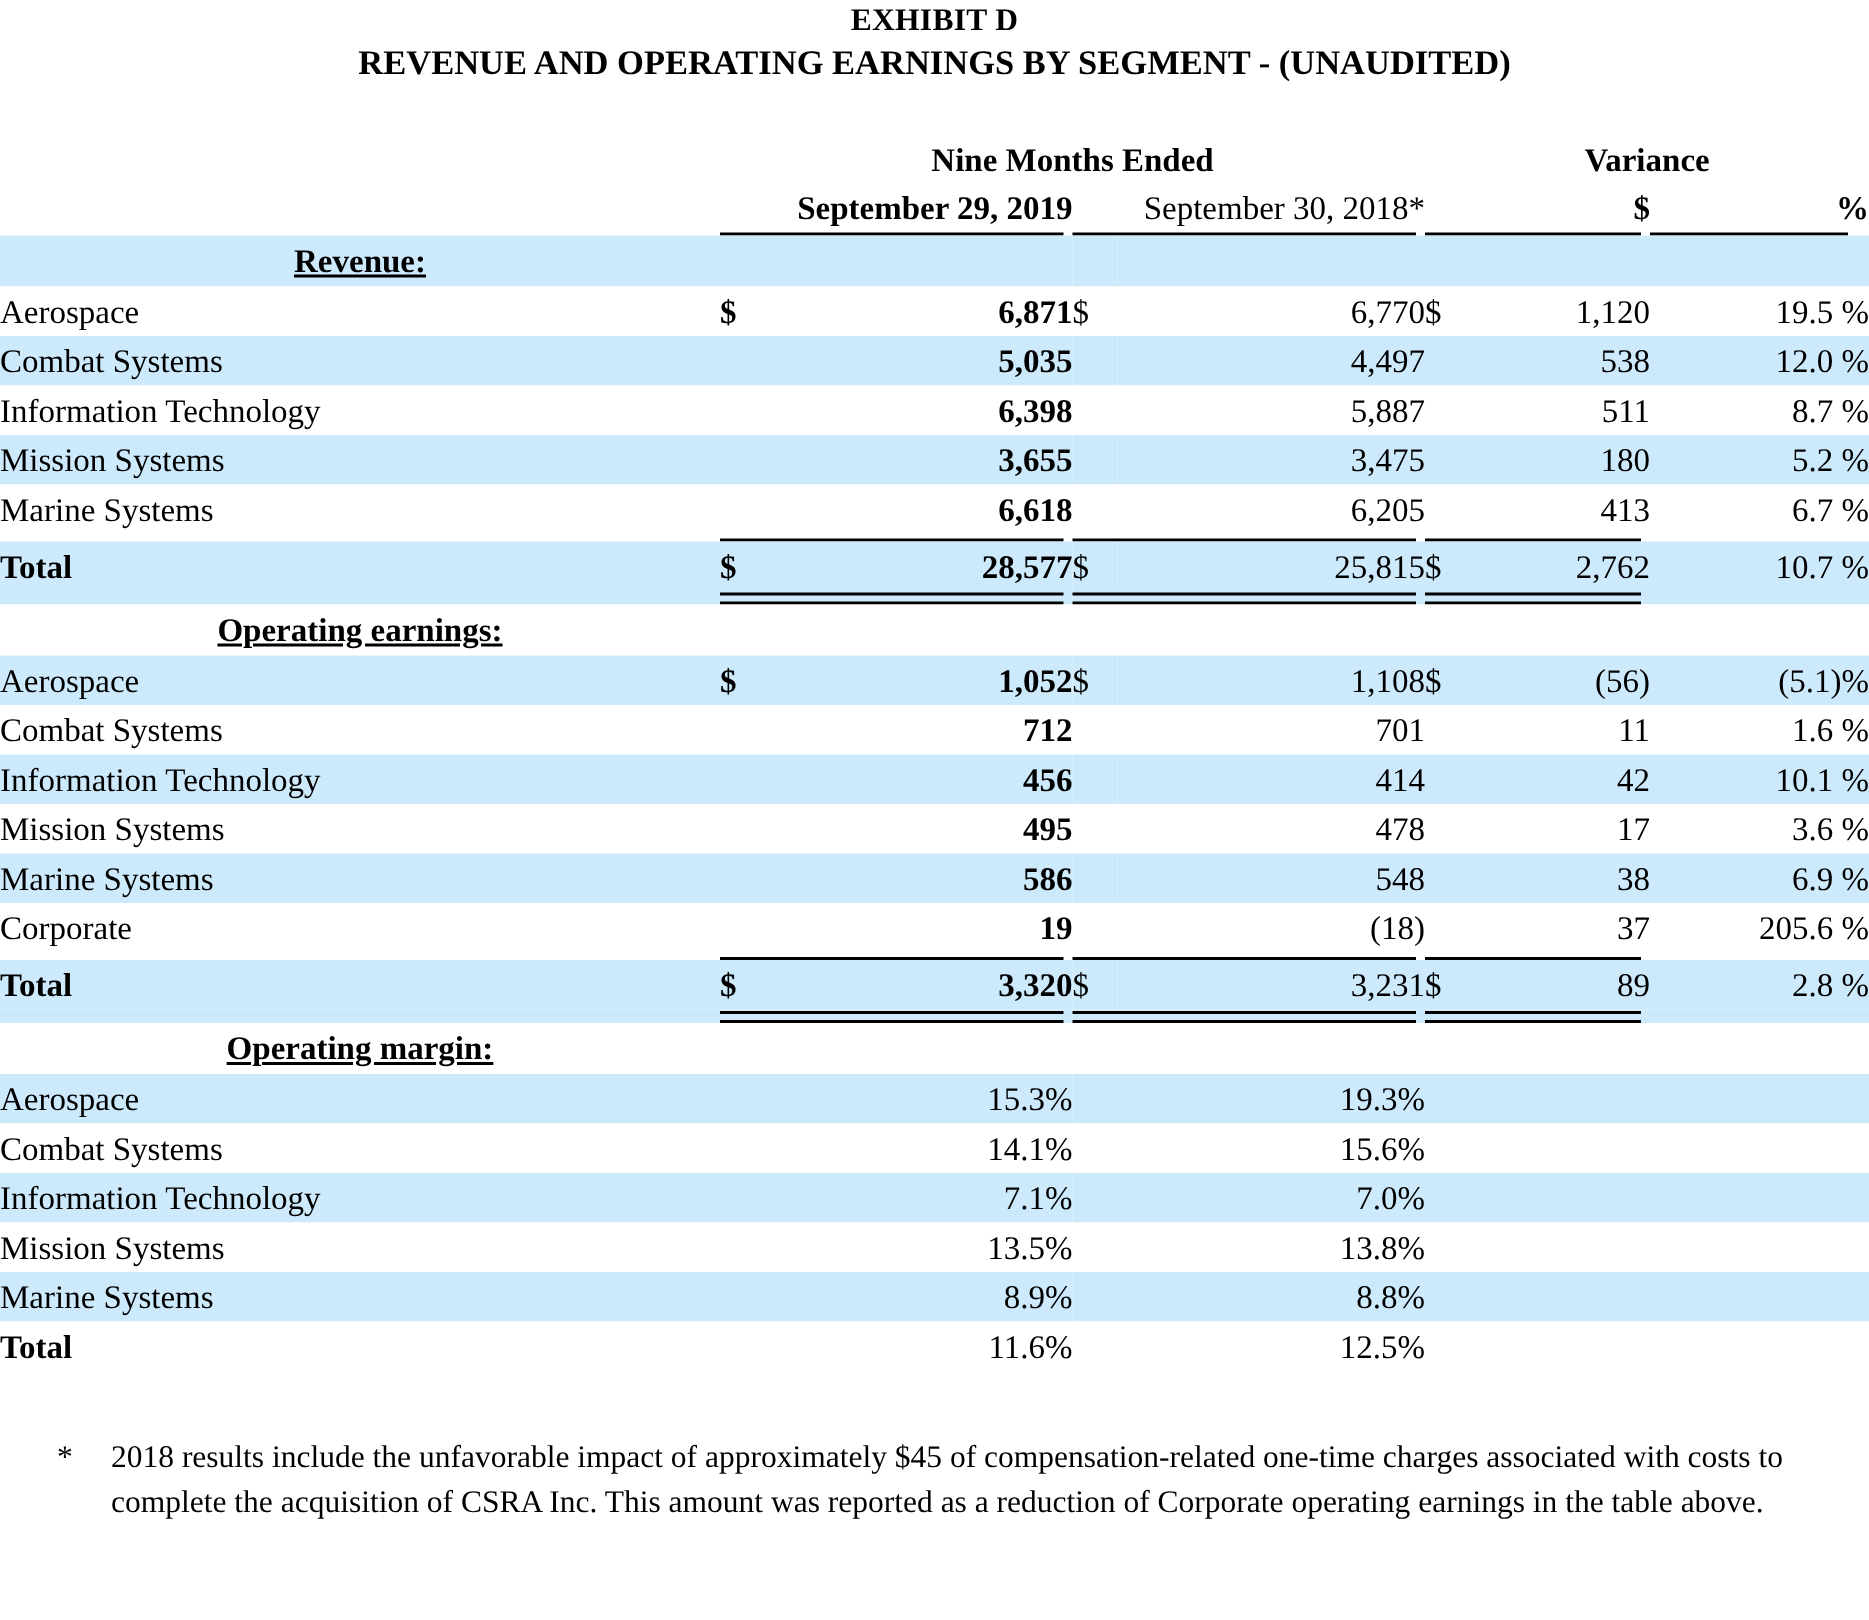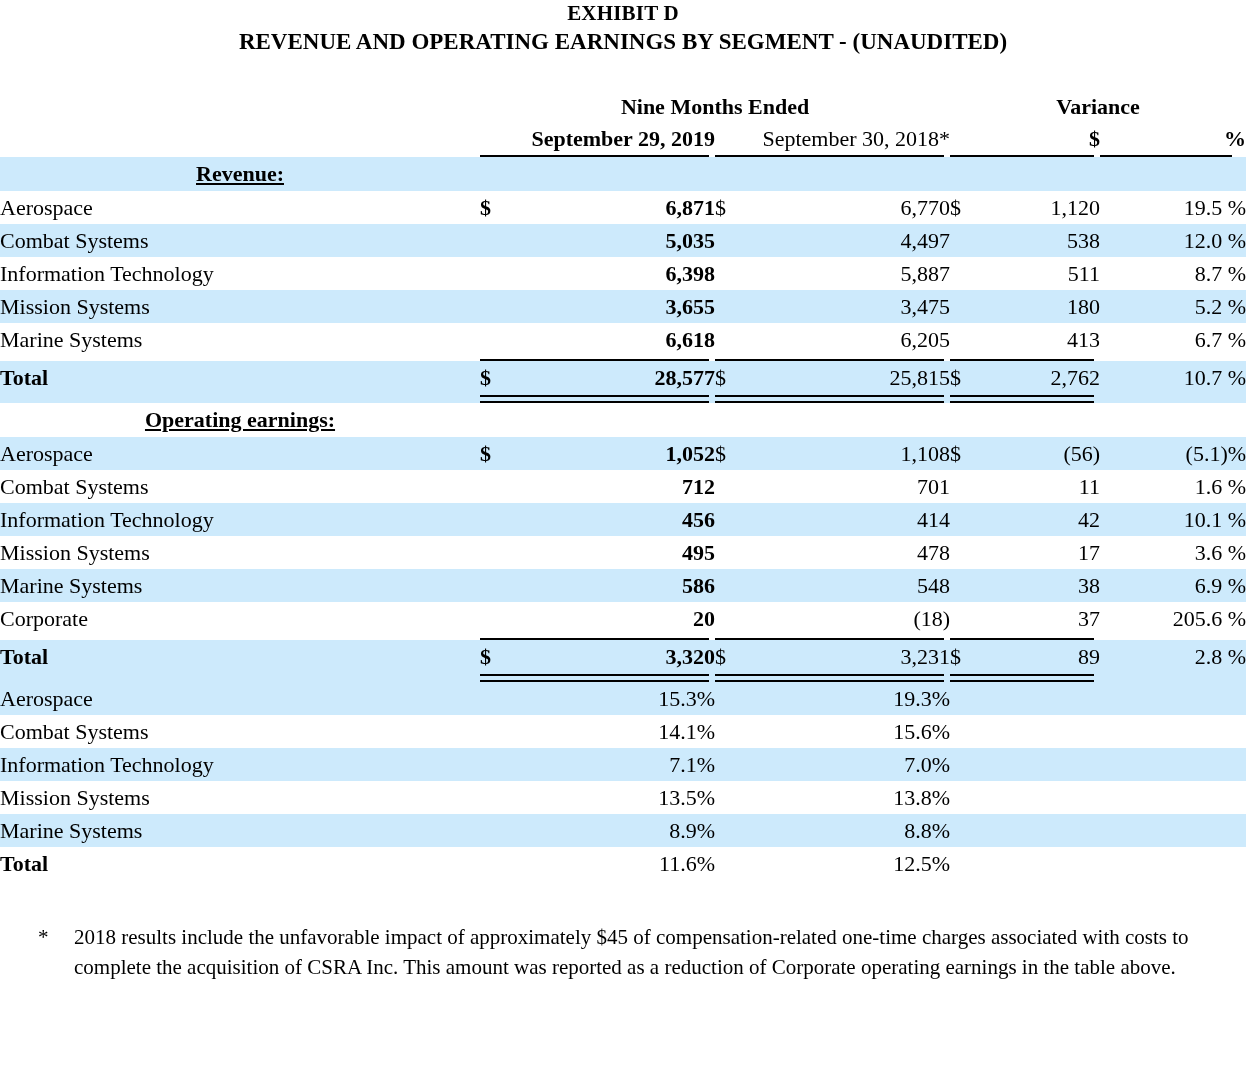--- a/index.html
+++ b/index.html
@@ -392,21 +392,21 @@
     <td class="num b">586</td>
     <td class="cur"></td>
     <td class="num">548</td>
     <td class="cur"></td>
     <td class="num">38</td>
     <td class="pct">6.9 %</td>
   </tr>
   <tr class="datarow plain">
     <td class="label">Corporate</td>
     <td class="cur b"></td>
-    <td class="num b">20</td>
+    <td class="num b">19</td>
     <td class="cur"></td>
     <td class="num">(18)</td>
     <td class="cur"></td>
     <td class="num">37</td>
     <td class="pct">205.6 %</td>
   </tr>
 
   <tr class="toprule plain">
     <td></td>
     <td colspan="2">
@@ -437,20 +437,30 @@
           </td>
     <td colspan="2">
             <div class="botrule-line"></div>
           </td>
     <td colspan="2">
             <div class="botrule-line"></div>
           </td>
     <td></td>
   </tr>
 
+  <tr class="sectionrow plain">
+    <td class="label section"><span class="u">Operating margin:</span></td>
+    <td></td>
+          <td></td>
+    <td></td>
+          <td></td>
+    <td></td>
+          <td></td>
+    <td></td>
+  </tr>
 
   <tr class="datarow band">
     <td class="label">Aerospace</td>
     <td colspan="2" class="mval1">15.3%</td>
     <td colspan="2" class="mval2">19.3%</td>
     <td></td>
           <td></td>
           <td></td>
   </tr>
   <tr class="datarow plain">

